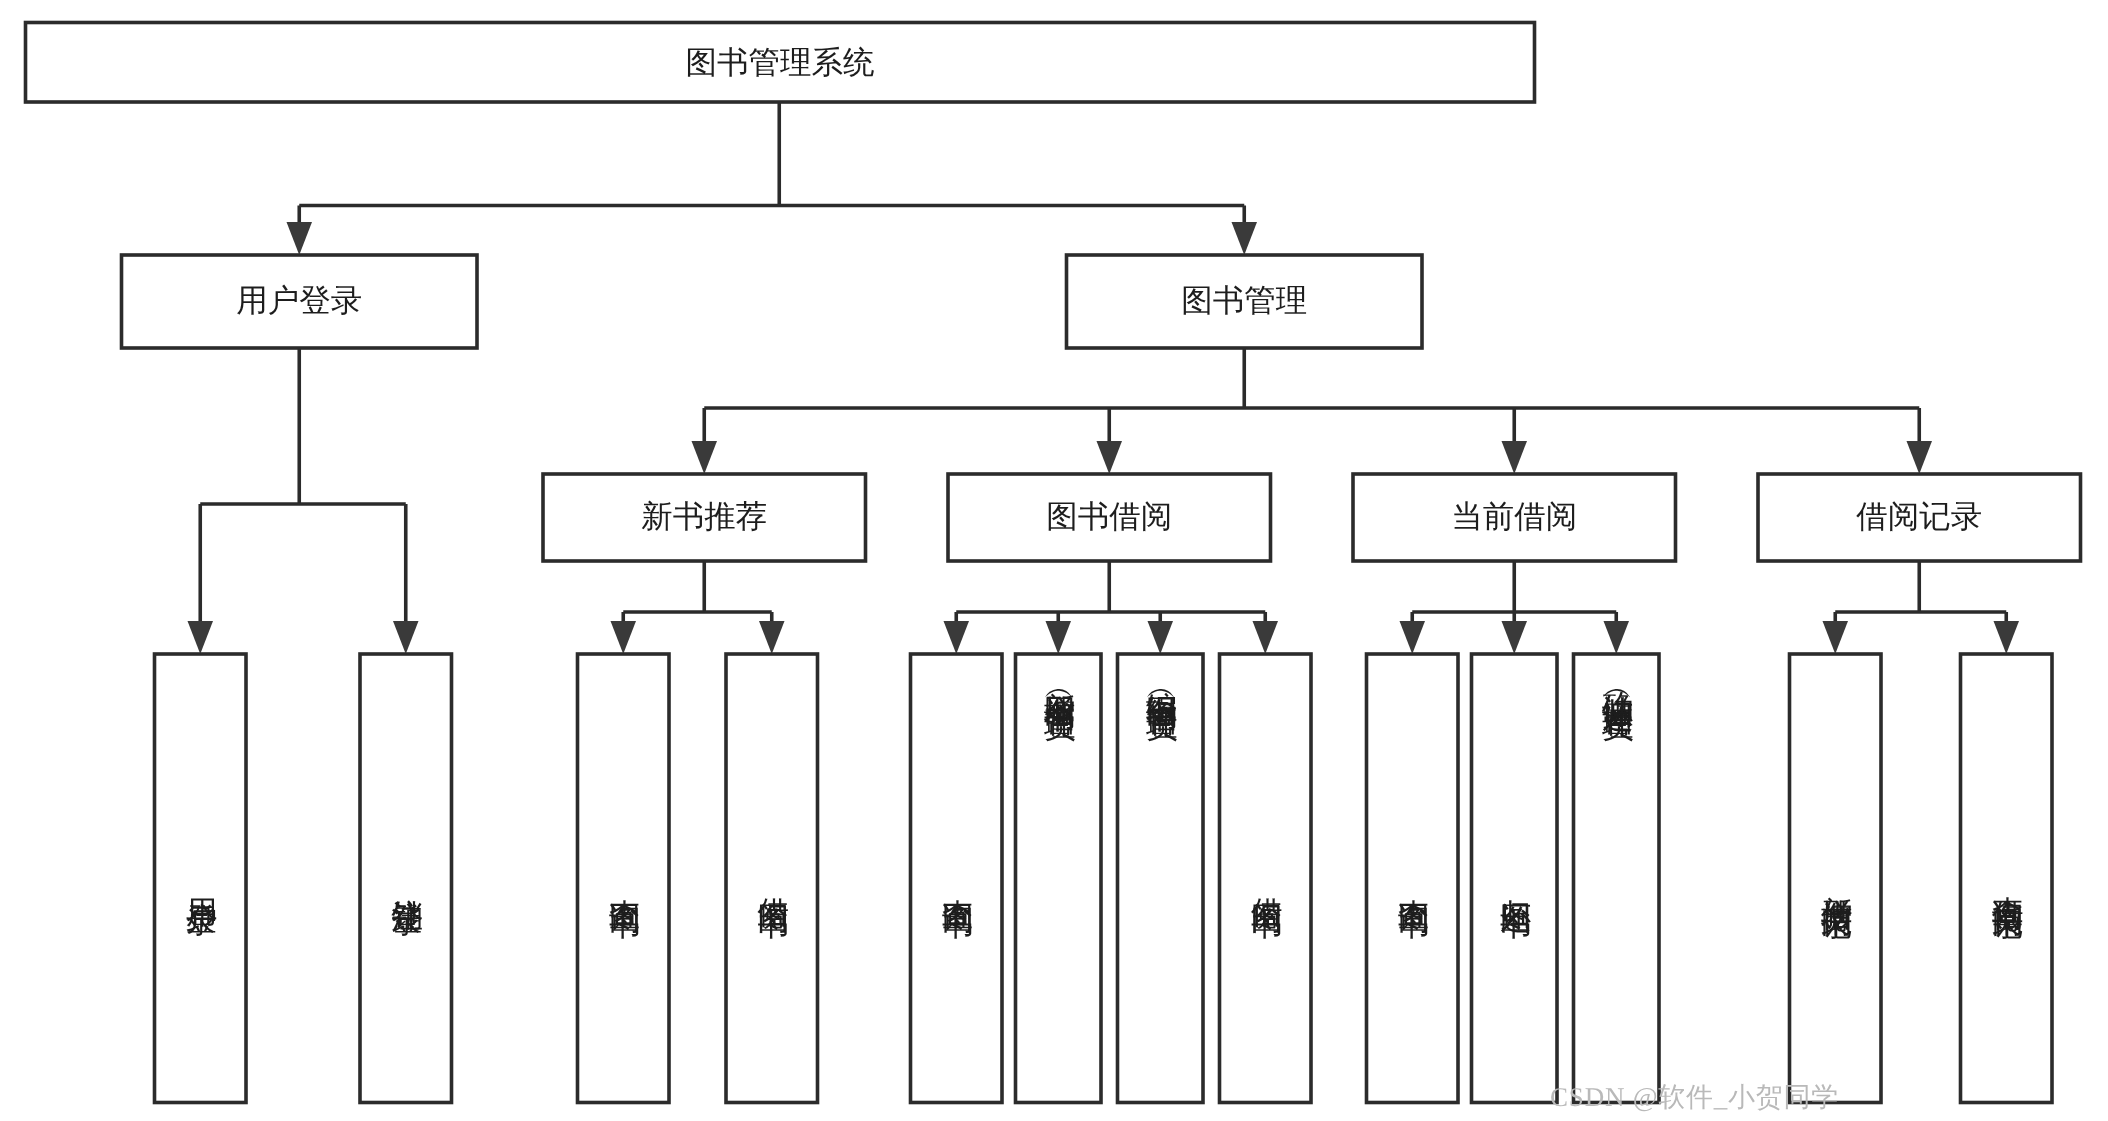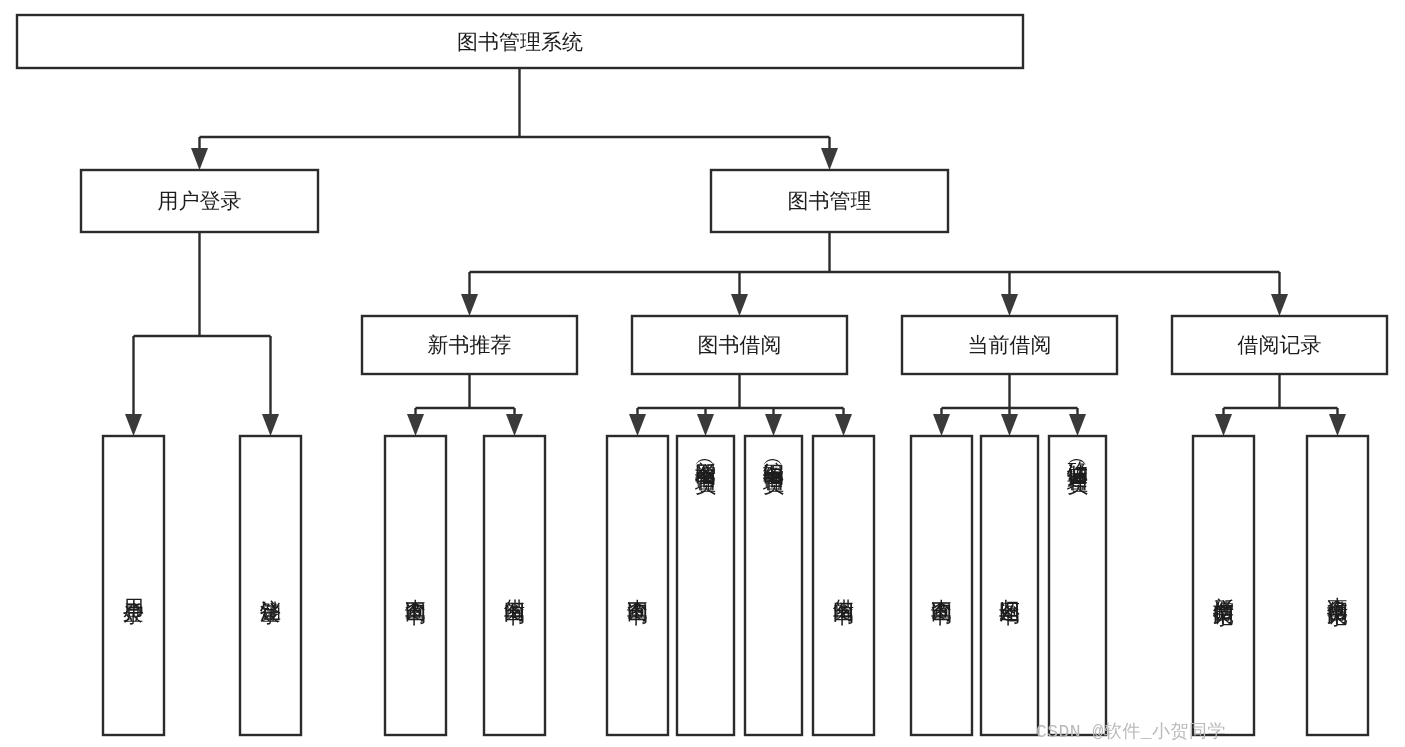--- a/index.html
+++ b/index.html
@@ -62,21 +62,21 @@
     align-items: center;
     justify-content: center;
     text-align: center;
     white-space: nowrap;
     user-select: none;
   }
   .watermark {
     position: absolute;
     right: 12px;
     bottom: 4px;
-    font-family: Liberation Mono, monospace;
+    font-family: Liberation Serif, serif;
     font-size: 18px;
     color: #b9b9b9;
     letter-spacing: 0.5px;
     white-space: nowrap;
   }
 </style>
 </head>
 <body>
 
 <div id="diagram-root">

